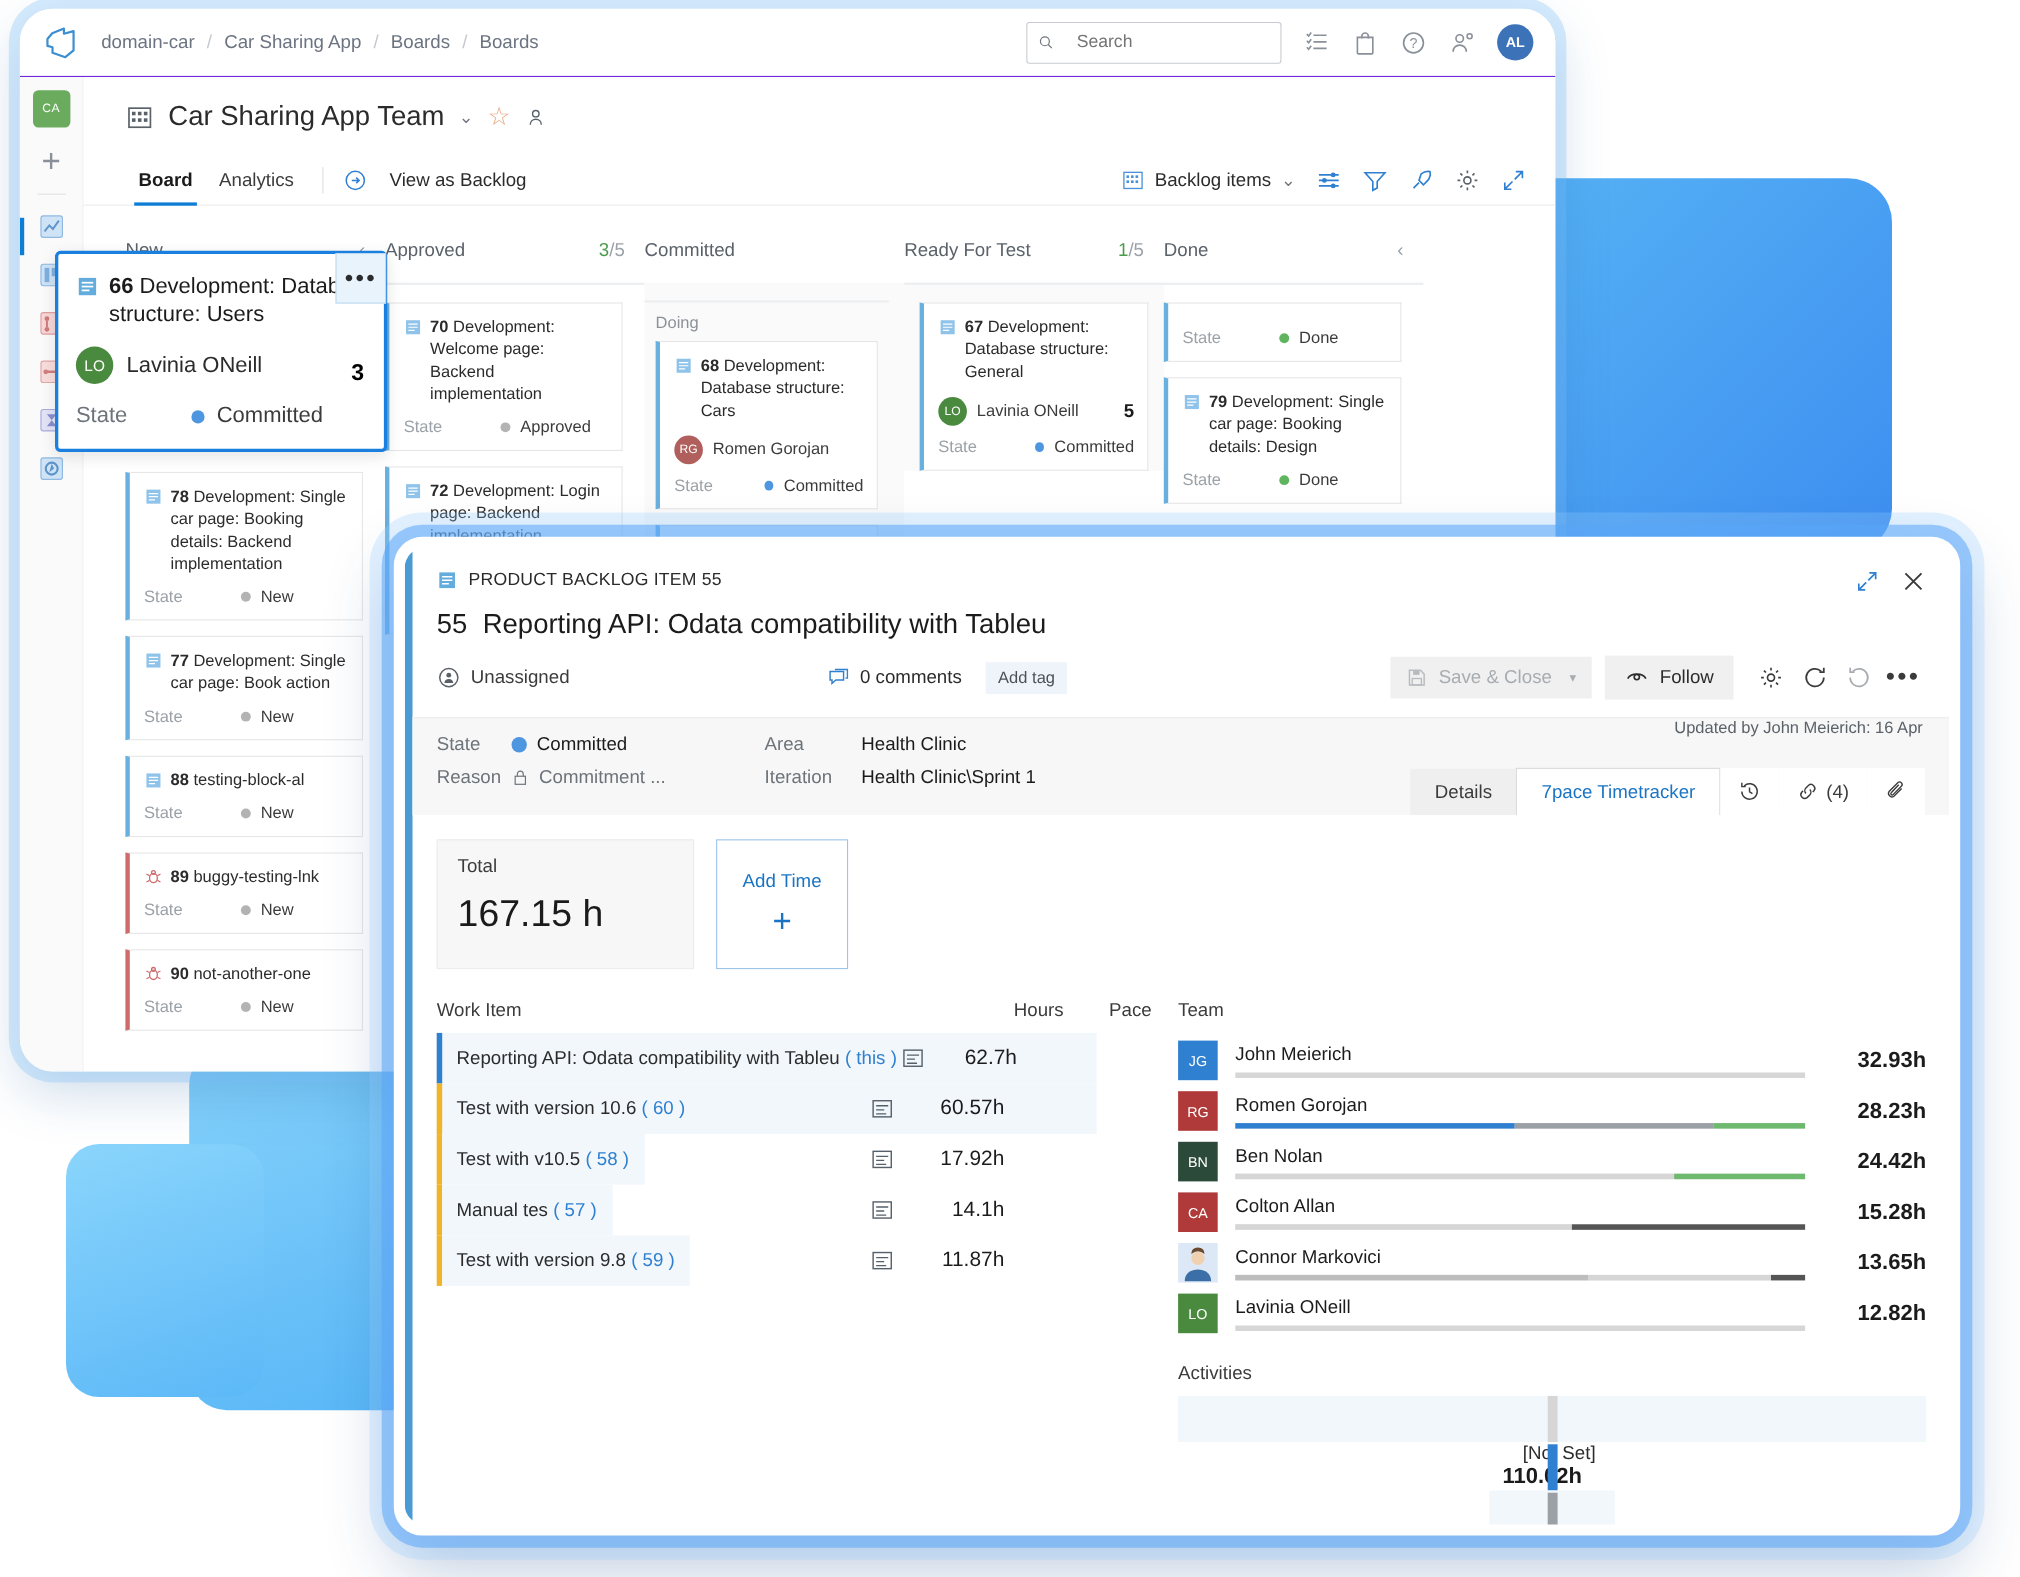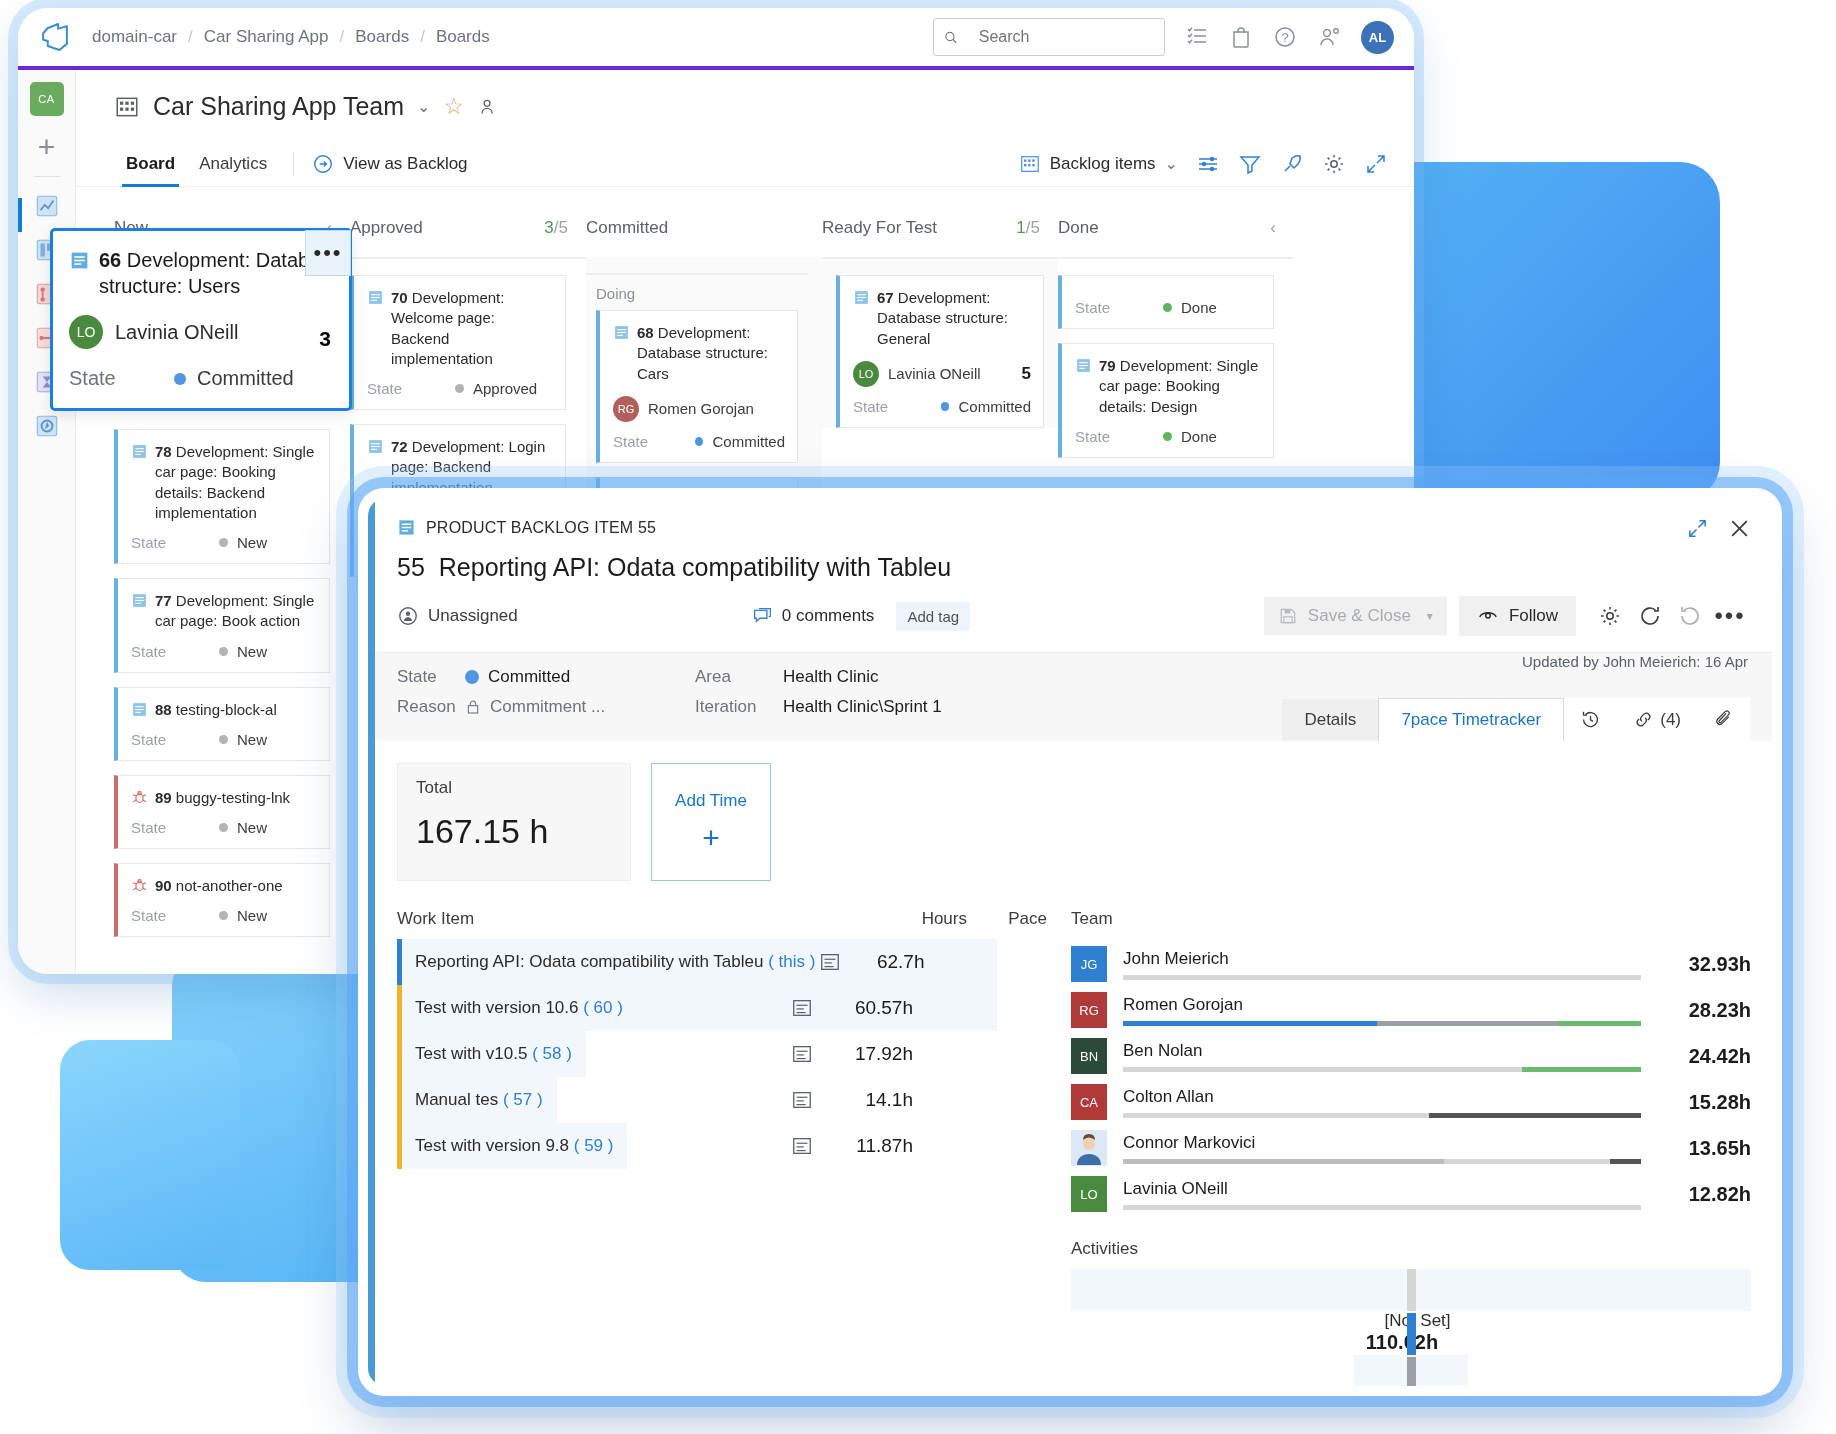--- a/index.html
+++ b/index.html
@@ -21,21 +21,21 @@
             background:linear-gradient(160deg,#8ad5fc 0%,#5cb8f7 100%); }
 
   
   .back-window {
     position:absolute; left:18px; top:8px; width:1396px; height:966px;
     background:#ffffff; border-radius:30px;
     box-shadow:0 0 0 10px rgba(120,190,250,.30), 0 18px 48px rgba(25,90,160,.22);
     overflow:hidden;
   }
   .topbar {
-    height:62px; background:#fff; border-bottom:4px solid #6d28d9;
+    height:62px; background:#fff; border-bottom:1px solid #6d28d9;
     display:flex; align-items:center; padding-left:22px; padding-right:20px;
   }
   .ado-logo { width:30px; height:30px; margin-right:22px; flex:none; }
   .crumbs { display:flex; align-items:center; gap:11px; font-size:17px; color:#6b7480; }
   .crumbs .sep { color:#c4c9cf; }
   .crumbs .cr { color:#6b7480; }
   .topbar-right { margin-left:auto; display:flex; align-items:center; gap:20px; }
   .search-box {
     width:232px; height:38px; border:1px solid #c8ccd0; border-radius:3px;
     display:flex; align-items:center; padding:0 9px; gap:20px; background:#fff;
@@ -71,21 +71,21 @@
   .star { color:#e8a27a; font-size:23px; }
   .tabs-row {
     margin-top:20px; padding-left:38px; display:flex; align-items:center; gap:0;
     border-bottom:1px solid #ececec; height:46px;
   }
   .tab { font-size:17px; color:#3b3b3b; padding:0 12px; height:100%;
          display:flex;align-items:center; position:relative; }
   .tab.active { font-weight:700; color:#1b1b1b; }
   .tab.active:after { content:""; position:absolute; left:8px; right:8px; bottom:-1px; height:3px; background:#0d7dd6; }
   .vline { width:1px;height:24px;background:#dfdfdf; margin:0 14px; }
-  .vab { display:flex;align-items:center;gap:9px;font-size:17px;color:#2b2b2b; margin-left:4px;}
+  .vab { display:flex;align-items:center;gap:20px;font-size:17px;color:#2b2b2b; margin-left:4px;}
   .tb-right { margin-left:auto; display:flex;align-items:center;gap:18px; padding-right:26px; }
   .backlog-sel { display:flex;align-items:center;gap:9px;font-size:17px;color:#2b2b2b; }
 
   
   .cols { display:flex; padding:26px 0 0 38px; }
   .col { width:236px; flex:none; }
   .col-head { display:flex; align-items:center; height:30px; padding-right:18px; }
   .col-name { font-size:17px; color:#5a6169; }
   .col-meta { margin-left:auto; font-size:17px; color:#9aa1a8; }
   .col-meta .lim { color:#4d9b4d; }

